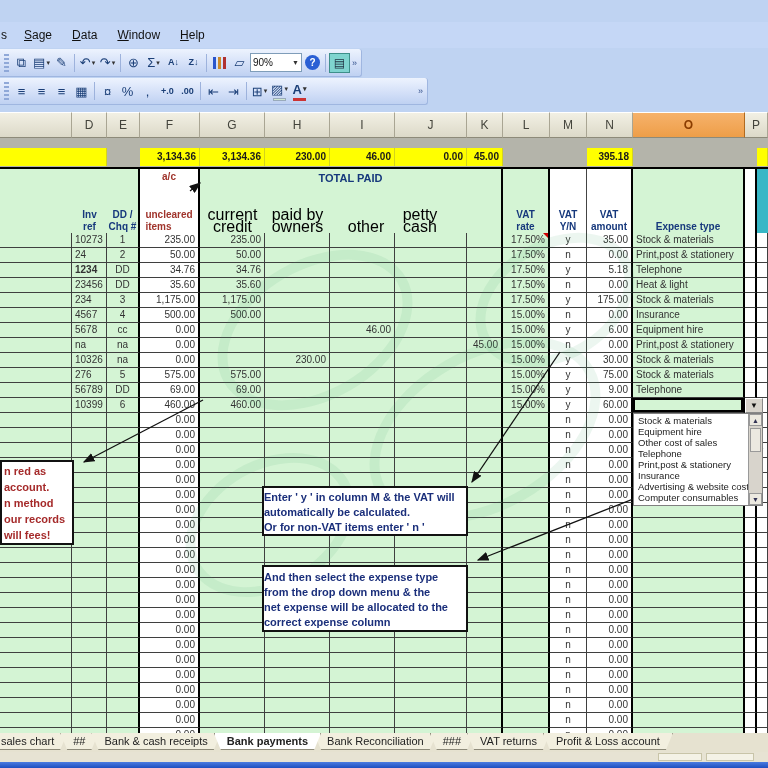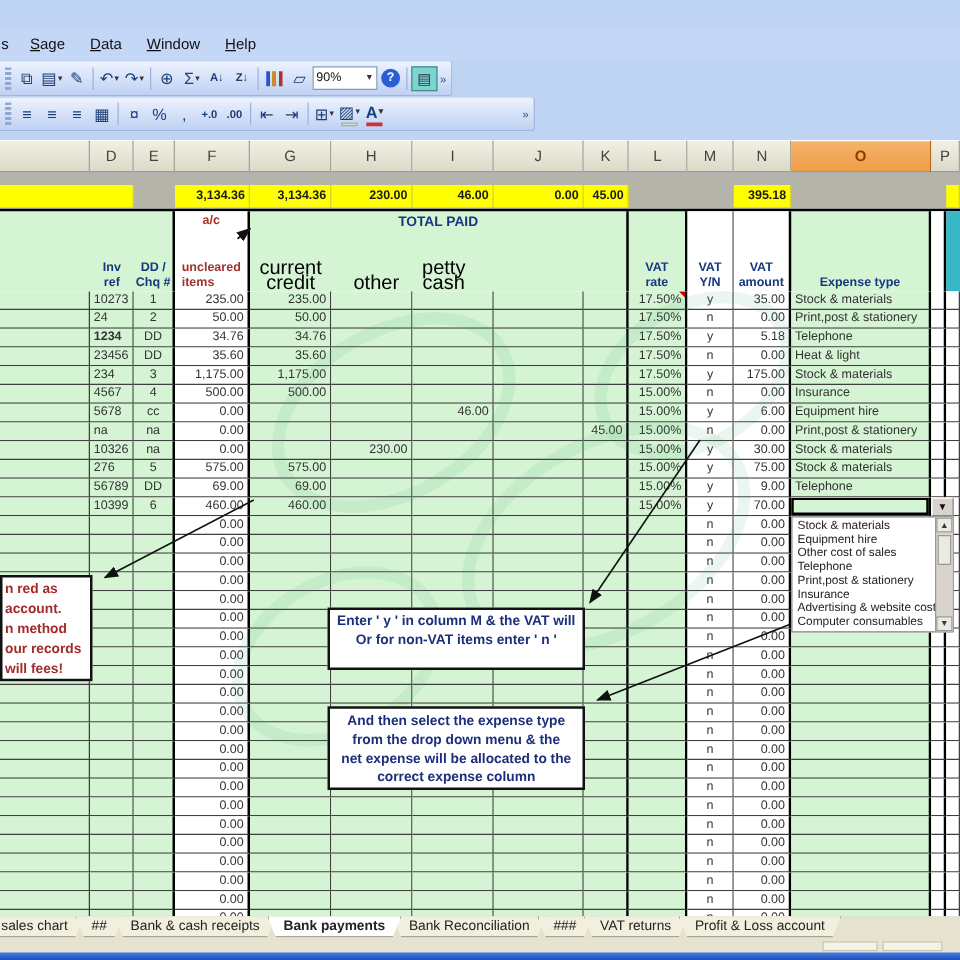--- a/index.html
+++ b/index.html
@@ -92,21 +92,21 @@
   .wm2{left:360px;top:150px;width:230px;height:140px;transform:rotate(-30deg);}
   .wm3{left:180px;top:260px;width:160px;height:110px;transform:rotate(-30deg);}
   .wm4{left:470px;top:40px;width:150px;height:100px;transform:rotate(-30deg);}
 
   .arrows{position:absolute;left:0;top:0;width:768px;height:768px;pointer-events:none;z-index:40;}
 
   .redbox{position:absolute;left:0;top:460px;width:74px;height:85px;background:#fff;
     border:2px solid #111;box-sizing:border-box;z-index:30;font-size:11px;font-weight:bold;
     color:#A52A2A;line-height:16px;padding:1px 2px;}
   .note{position:absolute;background:#fff;border:2px solid #111;box-sizing:border-box;z-index:30;
-    font-size:11px;font-weight:bold;color:#1B2F7B;text-align:center;}
+    font-size:11px;font-weight:bold;color:#1B2F7B;text-align:left;}
   .note1{left:262px;top:486px;width:206px;height:50px;line-height:15px;padding-top:2px;}
   .note2{left:262px;top:565px;width:206px;height:67px;line-height:15px;padding-top:3px;}
 
   .combo-btn{position:absolute;left:745px;top:398px;width:18px;height:15px;background:#D8D4CC;
     border:1px solid #888;border-top-color:#fff;border-left-color:#fff;box-sizing:border-box;
     font-size:8px;color:#111;display:flex;align-items:center;justify-content:center;z-index:55;}
   .dropdown{position:absolute;left:633px;top:413px;width:130px;height:93px;background:#fff;
     border:1px solid #808080;box-sizing:border-box;z-index:60;display:flex;}
   .dd-items{flex:1;overflow:hidden;padding-top:1px;}
   .dd-item{font-size:9.5px;line-height:11px;color:#222;padding-left:4px;white-space:nowrap;overflow:hidden;}
@@ -295,20 +295,24 @@
           <div>uncleared</div>
           <div>items</div>
         </div>
       </div>
       <div class="gkgroup" style="width: 303px; border-right: 2px solid rgb(0, 0, 0); box-sizing: border-box;">
         <div class="gk-top">TOTAL PAID</div>
         <div class="gksub" style="width: 65px;">
           <div>current</div>
           <div>credit</div>
         </div>
+        <div class="gksub" style="width: 65px;">
+          <div>paid by</div>
+          <div>owners</div>
+        </div>
         <div class="gksub" style="width: 72px;">
           <div>other</div>
         </div>
         <div class="gksub" style="width: 36px;">
           <div>petty</div>
           <div>cash</div>
         </div>
       </div>
       <div class="hcell thickR" style="width: 47px;">
         <div>VAT</div>
@@ -521,21 +525,21 @@
         <div class="gcell al" style="width: 35px;">10399</div>
         <div class="gcell ac thickR" style="width: 33px;">6</div>
         <div class="gcell ar white thickR" style="width: 60px;">460.00</div>
         <div class="gcell ar" style="width: 65px;">460.00</div>
         <div class="gcell ar" style="width: 65px;"></div>
         <div class="gcell ar" style="width: 65px;"></div>
         <div class="gcell ar" style="width: 72px;"></div>
         <div class="gcell ar thickR" style="width: 36px;"></div>
         <div class="gcell ar thickR" style="width: 47px;">15.00%</div>
         <div class="gcell ac white" style="width: 37px;">y</div>
-        <div class="gcell ar white thickR" style="width: 46px;">70.00</div>
+        <div class="gcell ar white thickR" style="width: 46px;">60.00</div>
         <div class="gcell al thickR activecell" style="width: 112px;"></div>
         <div class="gcell al white thickR" style="width: 12px;"></div>
         <div class="gcell al white" style="width: 11px;"></div>
       </div>
       <div class="grow">
         <div class="gcell al" style="width: 72px;"></div>
         <div class="gcell al" style="width: 35px;"></div>
         <div class="gcell ac thickR" style="width: 33px;"></div>
         <div class="gcell ar white thickR" style="width: 60px;">0.00</div>
         <div class="gcell ar" style="width: 65px;"></div>
@@ -930,20 +934,21 @@
 
   <div class="redbox" id="redbox">
       <div>n red as</div>
       <div>account.</div>
       <div>n method</div>
       <div>our records</div>
       <div>will fees!</div>
     </div>
   <div class="note note1" id="note1">
       <div>Enter ' y ' in column M &amp; the VAT will</div>
+      <div>automatically be calculated.</div>
       <div>Or for non-VAT items enter ' n '</div>
     </div>
   <div class="note note2" id="note2">
       <div>And then select the expense type</div>
       <div>from the drop down menu &amp; the</div>
       <div>net expense will be allocated to the</div>
       <div>correct expense column</div>
     </div>
 
   <div class="combo-btn">▼</div>

